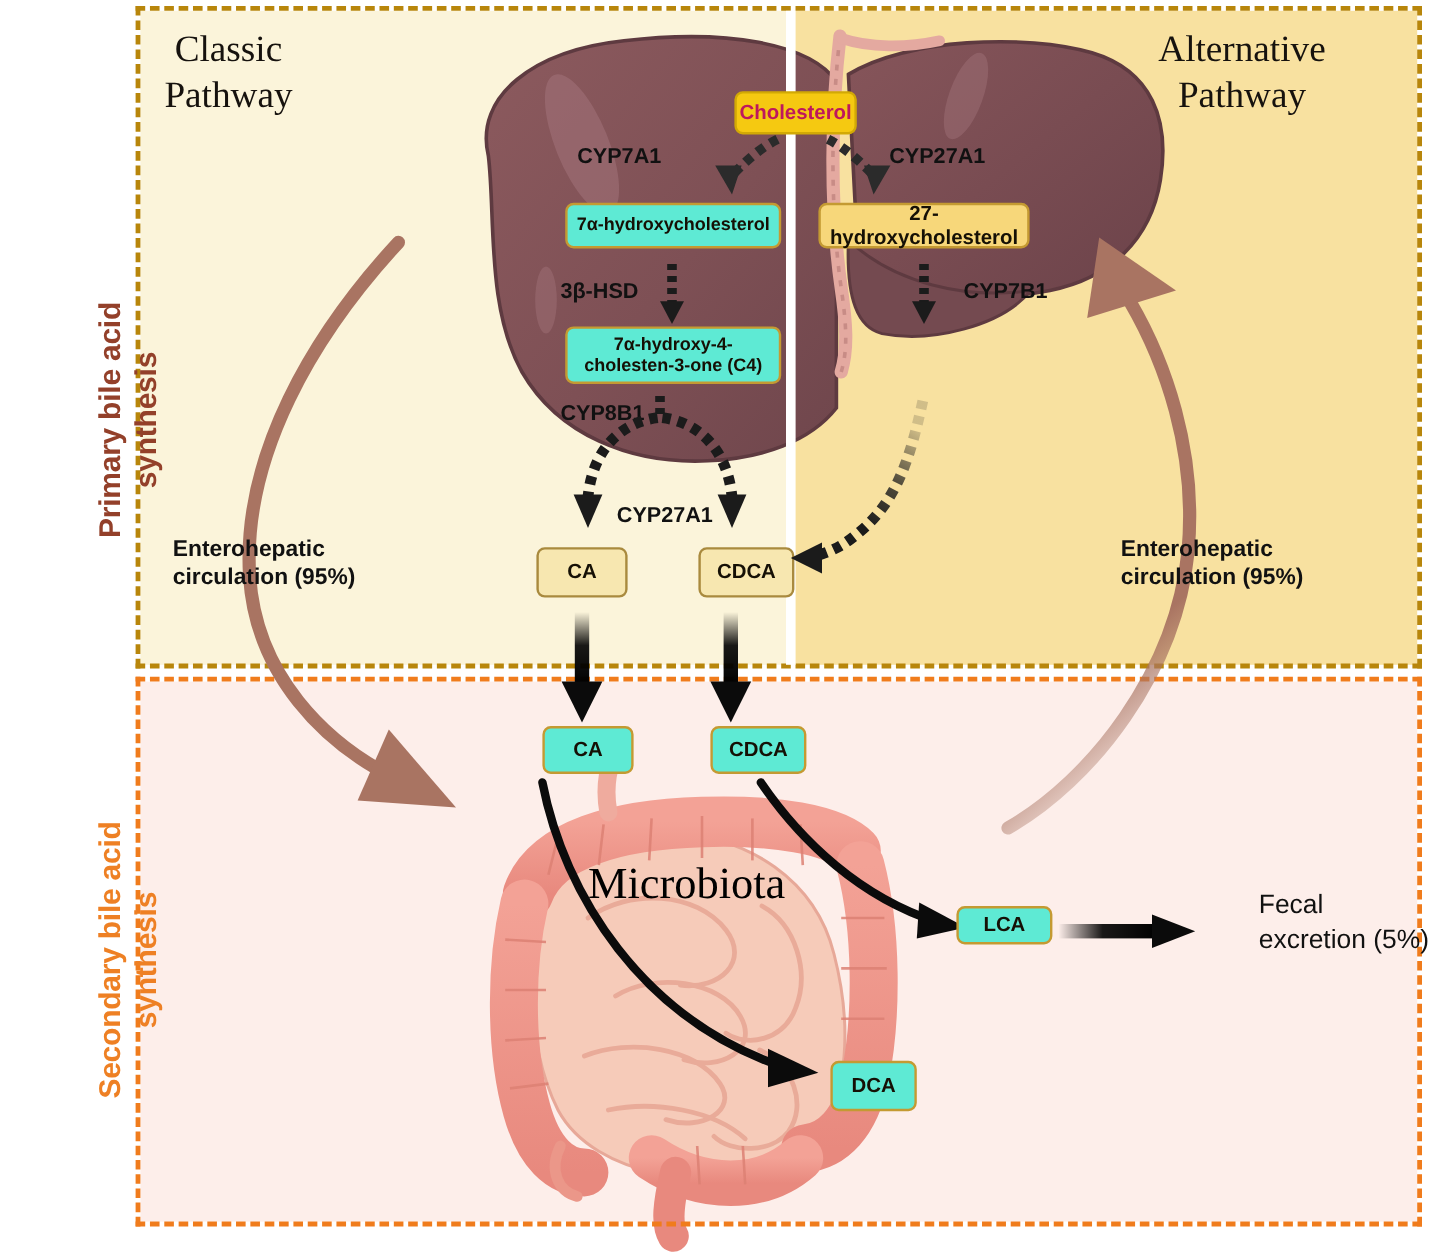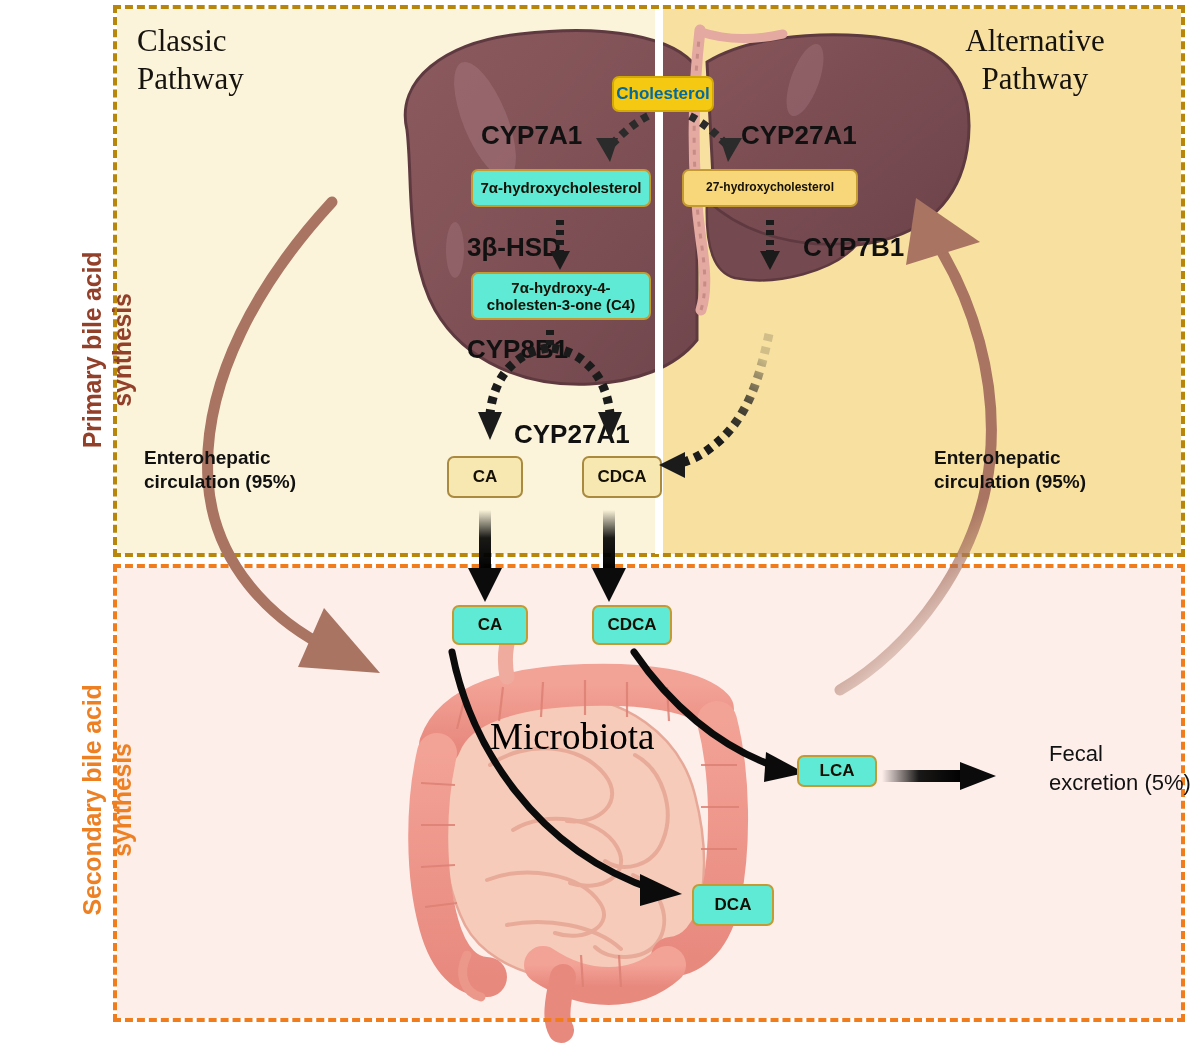--- a/index.html
+++ b/index.html
@@ -77,27 +77,27 @@
   }
 
   
   .pathway-title {
     font-family: "Liberation Serif", serif;
     font-size: 31px;
     line-height: 1.22;
     color: #16120e;
     white-space: pre-line;
   }
-  #title-classic  { left: 137px; top: 22px; text-align: left; }
+  #title-classic  { left: 137px; top: 22px; text-align: center; }
   #title-alternative { left: 900px; top: 22px; width: 270px; text-align: center; }
 
   
   .enzyme {
     font-weight: bold;
-    font-size: 26px;
+    font-size: 18px;
     color: #111;
     white-space: nowrap;
   }
 
   .note {
     font-weight: bold;
     font-size: 19px;
     line-height: 1.25;
     color: #111;
     white-space: pre-line;
@@ -119,21 +119,21 @@
     color: #151005;
   }
   .box-amber {
     background: #f7d77a;
     border: 2px solid #c49a32;
     color: #151005;
   }
   .box-yellow {
     background: #f5c911;
     border: 2px solid #d2a905;
-    color: #0369a1;
+    color: #be185d;
   }
   .box-tan {
     background: #f7e7b0;
     border: 2px solid #a98a3e;
     color: #151005;
   }
 
   #microbiota-label {
     font-family: "Liberation Serif", serif;
     font-size: 37px;
@@ -327,21 +327,21 @@
     <path d="M 38 84 L 50 112 L 62 84 Z" fill="#1b1b1b"></path>
     <path d="M 112 20 C 142 24 166 46 170 86" stroke="#1b1b1b" stroke-width="9" stroke-dasharray="7 6" fill="none"></path>
     <path d="M 158 84 L 170 112 L 182 84 Z" fill="#1b1b1b"></path>
   </svg>
 
   <div class="abs metab-box box-tan" style="left:447px; top:456px; width:76px; height:42px; font-size:17px;">CA</div>
   <div class="abs metab-box box-tan" style="left:582px; top:456px; width:80px; height:42px; font-size:17px;">CDCA</div>
 
   <div class="abs enzyme" style="left:741px; top:120px;">CYP27A1</div>
 
-  <div class="abs metab-box box-amber" style="left:682px; top:169px; width:176px; height:38px; font-size:12px;">27-hydroxycholesterol</div>
+  <div class="abs metab-box box-amber" style="left:682px; top:169px; width:176px; height:38px; font-size:17px;">27-hydroxycholesterol</div>
 
   <div class="abs enzyme" style="left:803px; top:232px;">CYP7B1</div>
 
   <svg class="abs" style="left:758px; top:218px;" width="24" height="55" viewBox="0 0 24 55">
     <path d="M 12 2 L 12 34" stroke="#1b1b1b" stroke-width="8" stroke-dasharray="5 5" fill="none"></path>
     <path d="M 2 33 L 12 52 L 22 33 Z" fill="#1b1b1b"></path>
   </svg>
 
 
   <svg class="abs" style="left:655px; top:328px;" width="200" height="160" viewBox="0 0 200 160">
@@ -395,15 +395,15 @@
   </svg>
 
   <div class="abs" id="fecal-label">Fecal
 excretion (5%)</div>
 
   <svg class="abs" style="left:450px; top:650px;" width="250" height="265" viewBox="0 0 250 265">
     <path d="M 2 2 C 20 95 85 200 205 240" stroke="#0b0b0b" stroke-width="7" fill="none" stroke-linecap="round"></path>
     <path d="M 190 224 L 232 244 L 190 256 Z" fill="#0b0b0b"></path>
   </svg>
 
-  <div class="abs metab-box box-cream" style="left:692px; top:884px; width:82px; height:42px; font-size:17px;">DCA</div>
+  <div class="abs metab-box box-cream" style="left:692px; top:884px; width:72px; height:42px; font-size:17px;">DCA</div>
 
 </div>
 
 </body></html>

